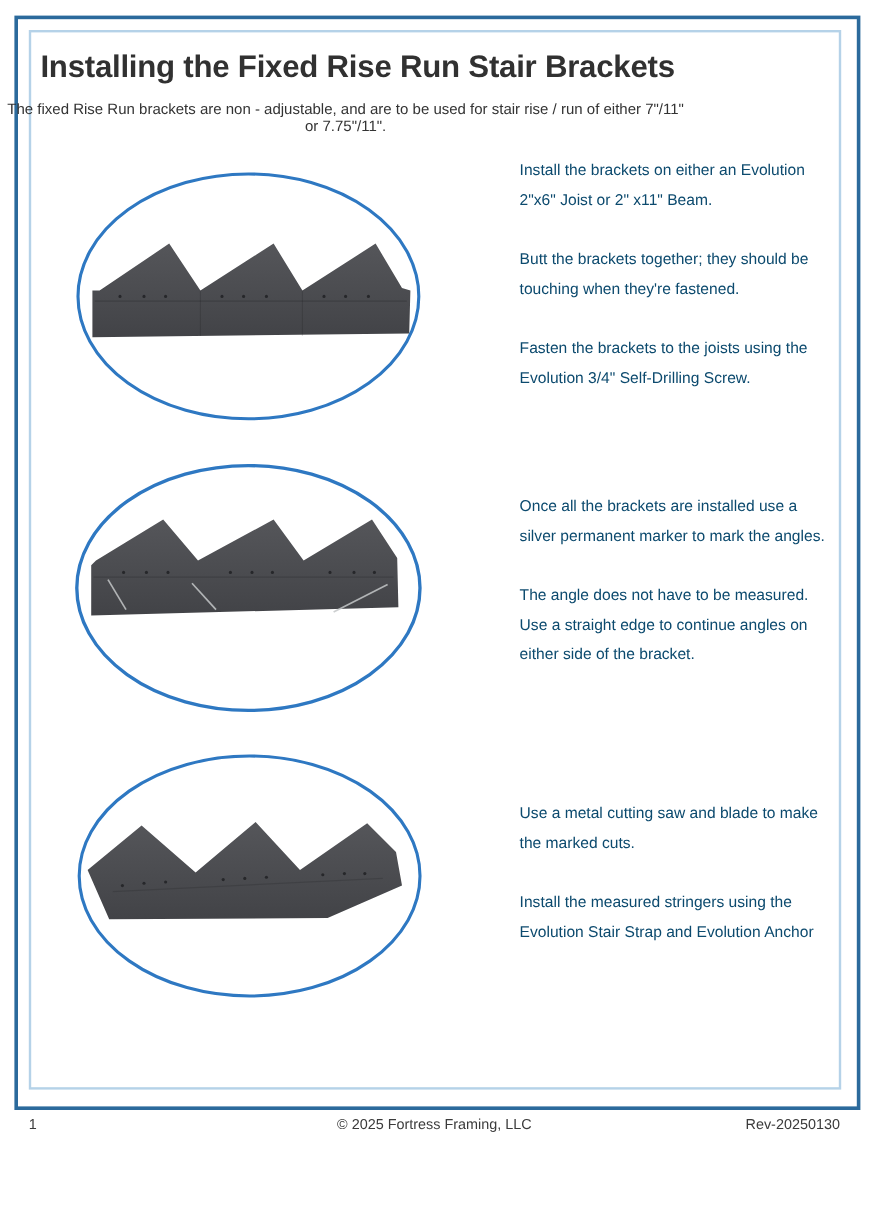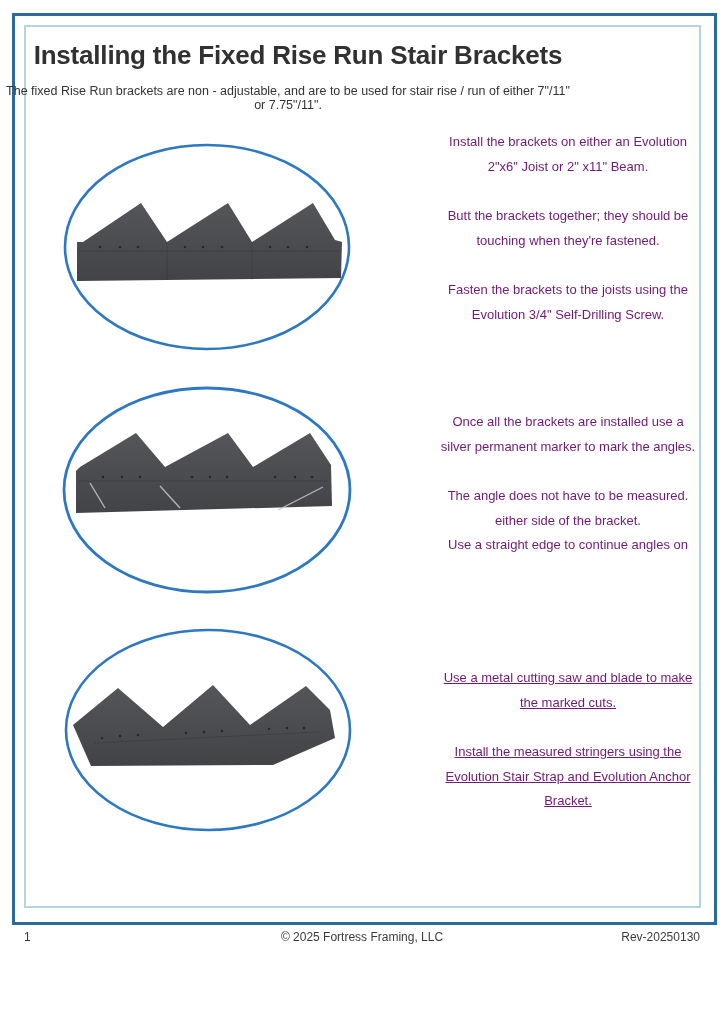--- a/index.html
+++ b/index.html
@@ -21,24 +21,24 @@
     letter-spacing:-0.2px;
   }
   .subtitle {
     position:absolute; left:0; top:84px; width:576px;
     text-align:center; font-size:12.5px; color:#333;
   }
   .figure { position:absolute; }
   .fig1 { left:63px; top:143px; width:288px; height:208px; }
   .fig2 { left:62px; top:386px; width:290px; height:208px; }
   .fig3 { left:64px; top:628px; width:288px; height:205px; }
-  .textcol { position:absolute; left:433px; width:270px; color:#701a75;text-align:center; }
+  .textcol { position:absolute; left:433px; width:270px; color:#0c4a6e; }
   .s1 { top:130px; }
   .s2 { top:410px; }
-  .s3 { top:666px;text-decoration:underline; }
+  .s3 { top:666px; }
   .para { margin:0 0 25px 0; }
   .ln { display:block; white-space:nowrap; font-size:13px; line-height:24.5px; }
   .footer {
     position:absolute; left:24px; top:930px; width:676px;
     display:grid; grid-template-columns:1fr 1fr 1fr; align-items:center;
     font-size:12px; color:#3b3b3b;
   }
   .footer .center { text-align:center; }
   .footer .right  { text-align:right; }
 </style>
@@ -125,22 +125,22 @@
     </svg>
   </div>
 
   <div class="textcol s2">
     <p class="para">
       <span class="ln">Once all the brackets are installed use a</span>
       <span class="ln">silver permanent marker to mark the angles.</span>
     </p>
     <p class="para">
       <span class="ln">The angle does not have to be measured.</span>
+      <span class="ln">Use a straight edge to continue angles on</span>
       <span class="ln">either side of the bracket.</span>
-      <span class="ln">Use a straight edge to continue angles on</span>
     </p>
   </div>
 
   <div class="figure fig3">
     <svg width="288" height="205" viewBox="0 0 288 205">
       <defs>
         <linearGradient id="g3" x1="0" y1="0" x2="0" y2="1">
           <stop offset="0" stop-color="#55565a"></stop>
             <stop offset="1" stop-color="#424347"></stop>
         </linearGradient>
@@ -163,21 +163,20 @@
   </div>
 
   <div class="textcol s3">
     <p class="para">
       <span class="ln">Use a metal cutting saw and blade to make</span>
       <span class="ln">the marked cuts.</span>
     </p>
     <p class="para">
       <span class="ln">Install the measured stringers using the</span>
       <span class="ln">Evolution Stair Strap and Evolution Anchor</span>
-      <span class="ln">Bracket.</span>
     </p>
   </div>
 
   <div class="footer">
     <span>1</span>
     <span class="center">© 2025 Fortress Framing, LLC</span>
     <span class="right">Rev-20250130</span>
   </div>
 
 </div>

